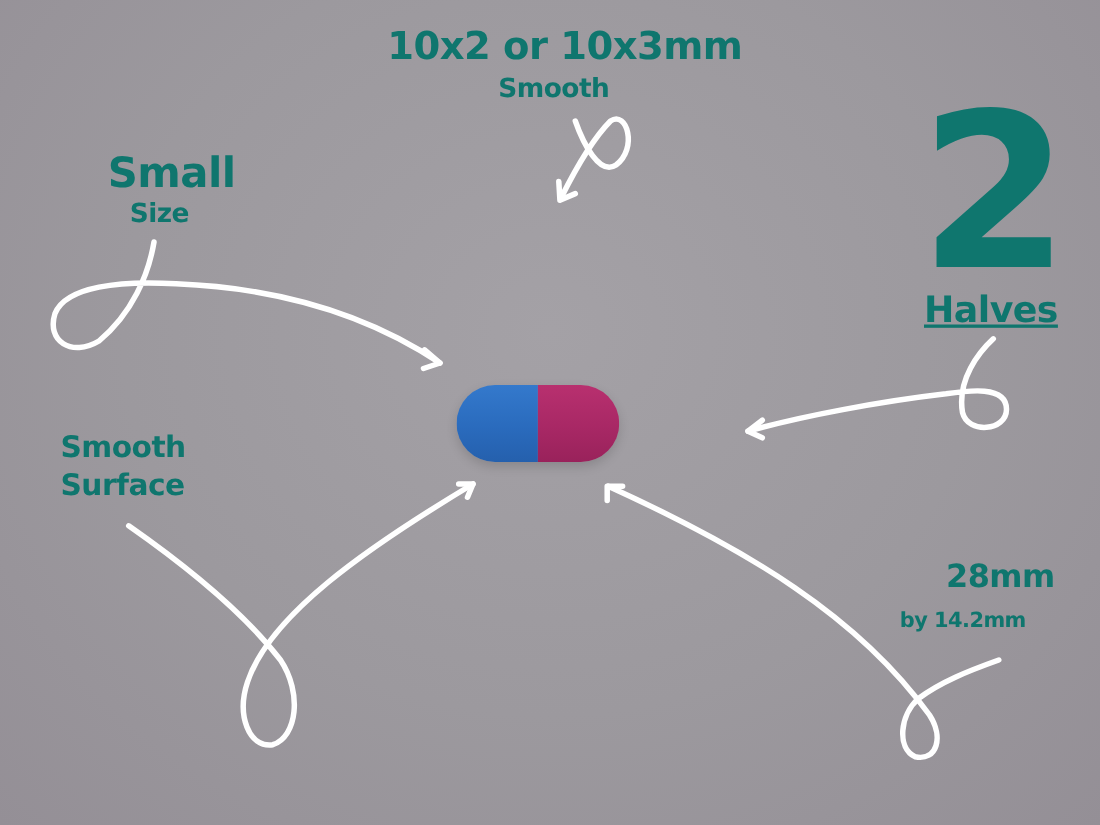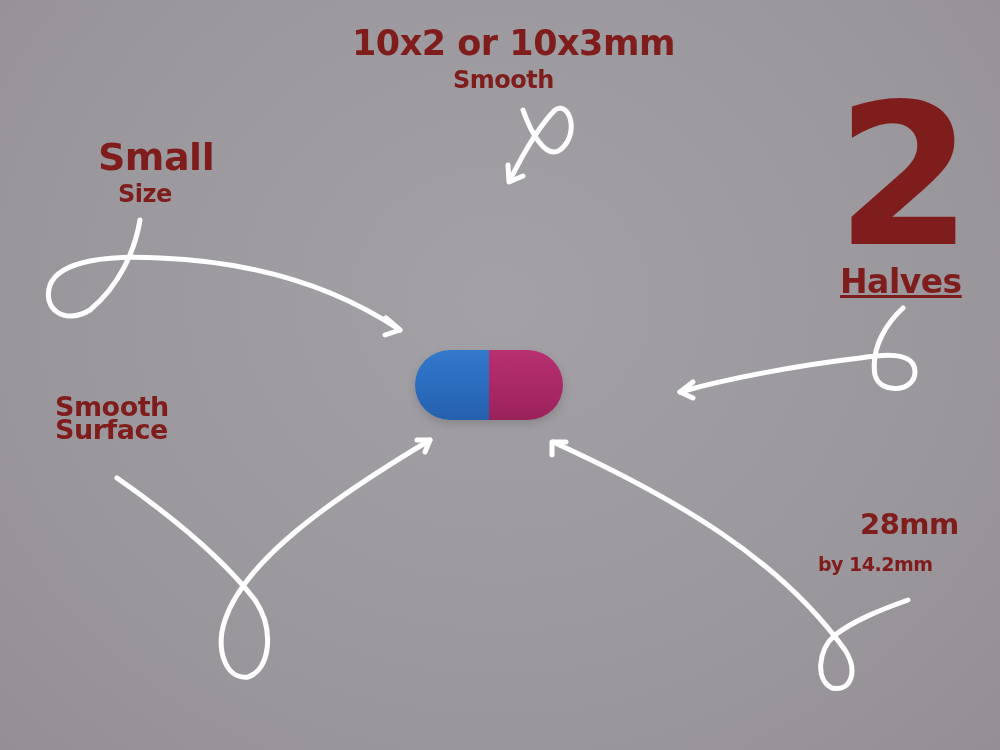--- a/index.html
+++ b/index.html
@@ -1,19 +1,19 @@
 <!DOCTYPE html>
 <html><head>
 <meta charset="utf-8">
 <style>
   html, body { margin:0; padding:0; }
   body { width:1000px; height:750px; overflow:hidden; position:relative;
          background: radial-gradient(ellipse at 50% 40%, #a4a1a6 0%, #9c999e 55%, #948f96 100%);
          font-family: "DejaVu Sans", sans-serif; color:#fff; }
-  .lbl { position:absolute; color:#7f1d1d; font-weight:bold; white-space:nowrap; line-height:1; letter-spacing:-0.5px; }
+  .lbl { position:absolute; color:#0f766e; font-weight:bold; white-space:nowrap; line-height:1; letter-spacing:-0.5px; }
   svg.arrows { position:absolute; left:0; top:0; }
   .pill { position:absolute; left:415px; top:350px; width:148px; height:70px; border-radius:35px; overflow:hidden; display:flex;
           box-shadow: 0 4px 10px rgba(0,0,0,0.15); }
   .pill .half-a { width:74px; height:100%; background: linear-gradient(180deg,#3479cc 0%,#2a6bbd 55%,#2560ad 100%); }
   .pill .half-b { width:74px; height:100%; background: linear-gradient(180deg,#b8306f 0%,#a82865 55%,#99225b 100%); }
 </style>
 </head>
 <body>
 
 <svg class="arrows" width="1000" height="750">
@@ -39,21 +39,21 @@
 <div class="lbl" style="left:352px; top:26px; font-size:35px;">10x2 or 10x3mm</div>
 <div class="lbl" style="left:453px; top:68px; font-size:24px;">Smooth</div>
 
 <div class="lbl" style="left:98px; top:138px; font-size:38px;">Small</div>
 <div class="lbl" style="left:118px; top:182px; font-size:24px;text-align:right;">Size</div>
 
 <div class="lbl" style="left:836px; top:78px; font-size:196px; letter-spacing:0;">2</div>
 <div class="lbl" style="left:840px; top:265px; font-size:33px;text-decoration:underline;">Halves</div>
 
 <div class="lbl" style="left:55px; top:393px; font-size:27px;">Smooth</div>
-<div class="lbl" style="left:55px; top:416px; font-size:27px;">Surface</div>
+<div class="lbl" style="left:55px; top:428px; font-size:27px;">Surface</div>
 
 <div class="lbl" style="left:860px; top:510px; font-size:29px;">28mm</div>
 <div class="lbl" style="left:818px; top:555px; font-size:19px;">by 14.2mm</div>
 
 <div class="pill">
   <div class="half-a"></div>
   <div class="half-b"></div>
 </div>
 
 </body></html>

